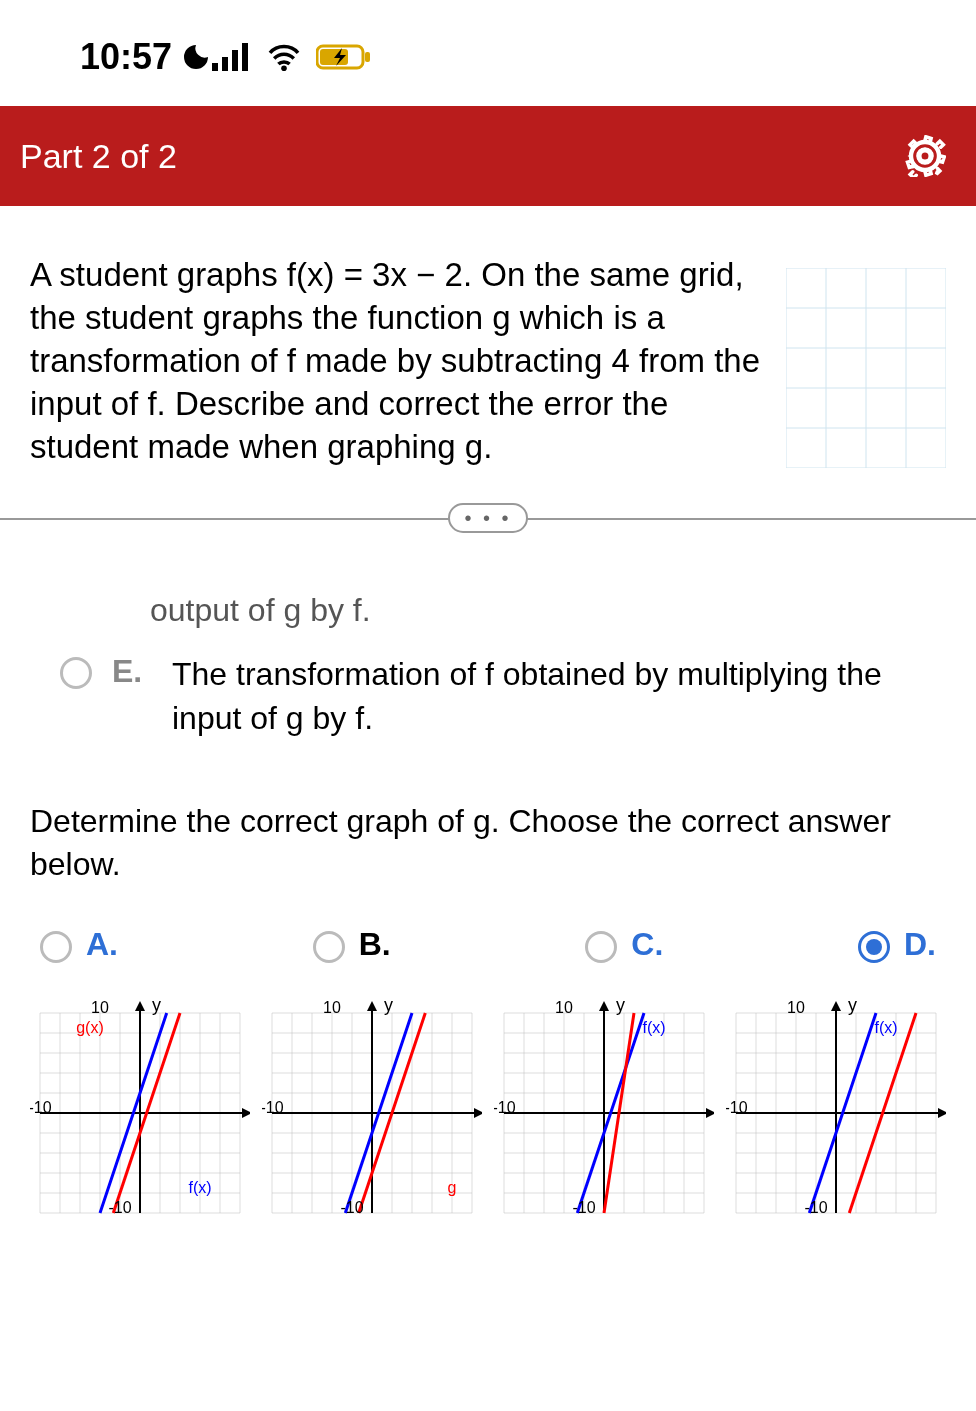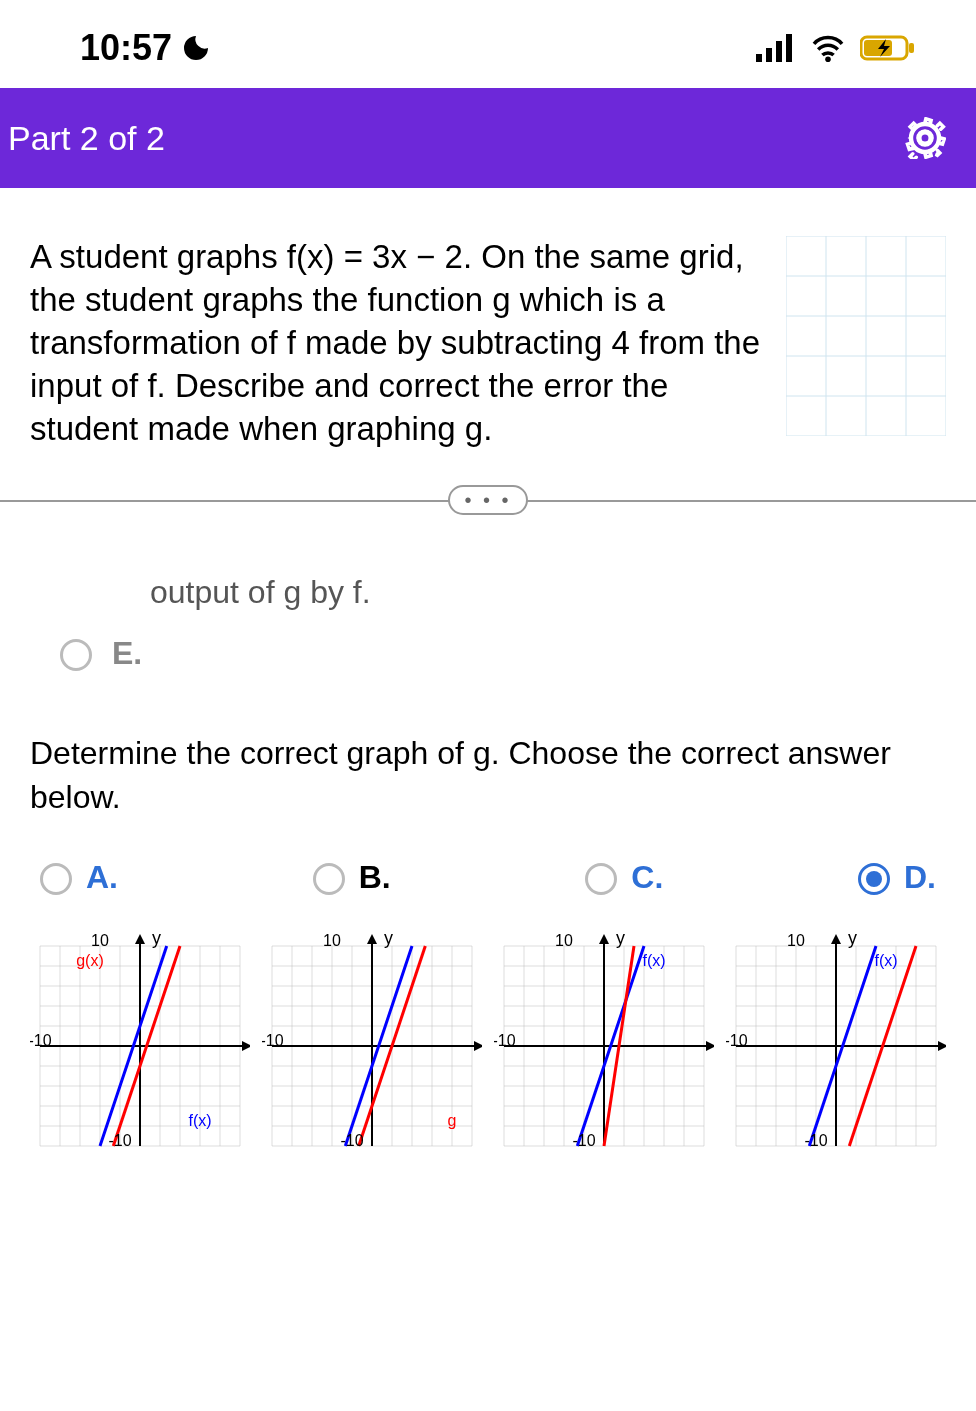--- a/index.html
+++ b/index.html
@@ -5,48 +5,48 @@
   * { box-sizing: border-box; margin: 0; padding: 0; }
   body {
     font-family: -apple-system, Helvetica, Arial, sans-serif;
     background: #fff;
     width: 976px;
     height: 1411px;
     overflow: hidden;
     color: #000;
   }
   .status-bar {
-    height: 88px;
+    height: 106px;
     display: flex;
     align-items: center;
-    justify-content: space-between;
+    justify-content: flex-start;
     padding: 8px 60px 0 80px;
     font-size: 36px;
     font-weight: 700;
   }
   .status-left { display: flex; align-items: center; gap: 8px; }
   .status-right { display: flex; align-items: center; gap: 14px; }
   .header-bar {
-    background: #6d28d9;
+    background: #b91c1c;
     color: #fff;
     height: 100px;
     display: flex;
     align-items: center;
     justify-content: space-between;
-    padding: 0 30px 0 8px;
+    padding: 0 30px 0 20px;
     font-size: 34px;
     font-weight: 400;
   }
   .content {
     padding: 48px 30px 0 30px;
   }
   .question-row {
     display: flex;
     gap: 20px;
-    align-items: flex-start;
+    align-items: flex-end;
   }
   .question-text {
     font-size: 33px;
     line-height: 1.3;
     flex: 1;
   }
   .mini-grid {
     width: 160px;
     height: 200px;
     flex-shrink: 0;
@@ -231,20 +231,21 @@
   <div class="divider-row">
     <div class="divider-line"></div>
     <div class="divider-pill">• • •</div>
   </div>
 
   <div class="cut-text">output of g by f.</div>
 
   <div class="option-row">
     <div class="radio"></div>
     <div class="option-letter">E.</div>
+    <div class="option-text">The transformation of f obtained by multiplying the input of g by f.</div>
   </div>
 
   <div class="prompt2">Determine the correct graph of g. Choose the correct answer below.</div>
 
   <div class="choice-row">
     <div class="choice">
       <div class="radio"></div>
       <span class="choice-letter" style="color:#2e6fd6">A.</span>
     </div>
     <div class="choice">

